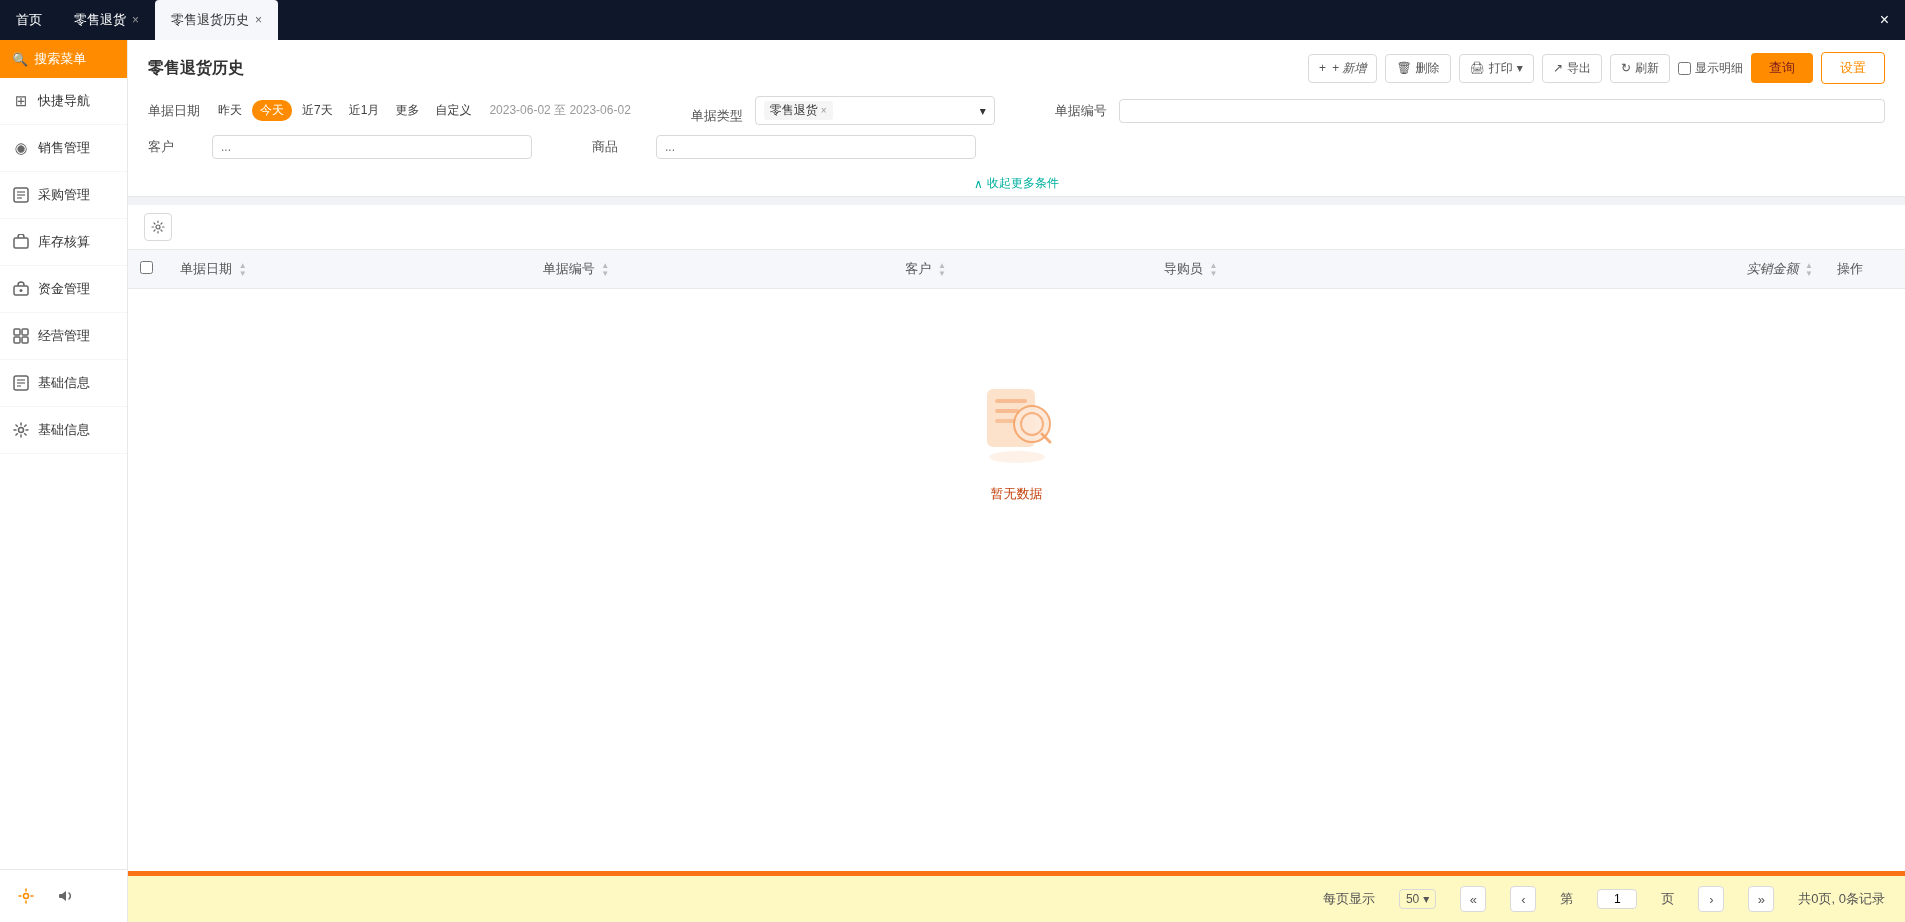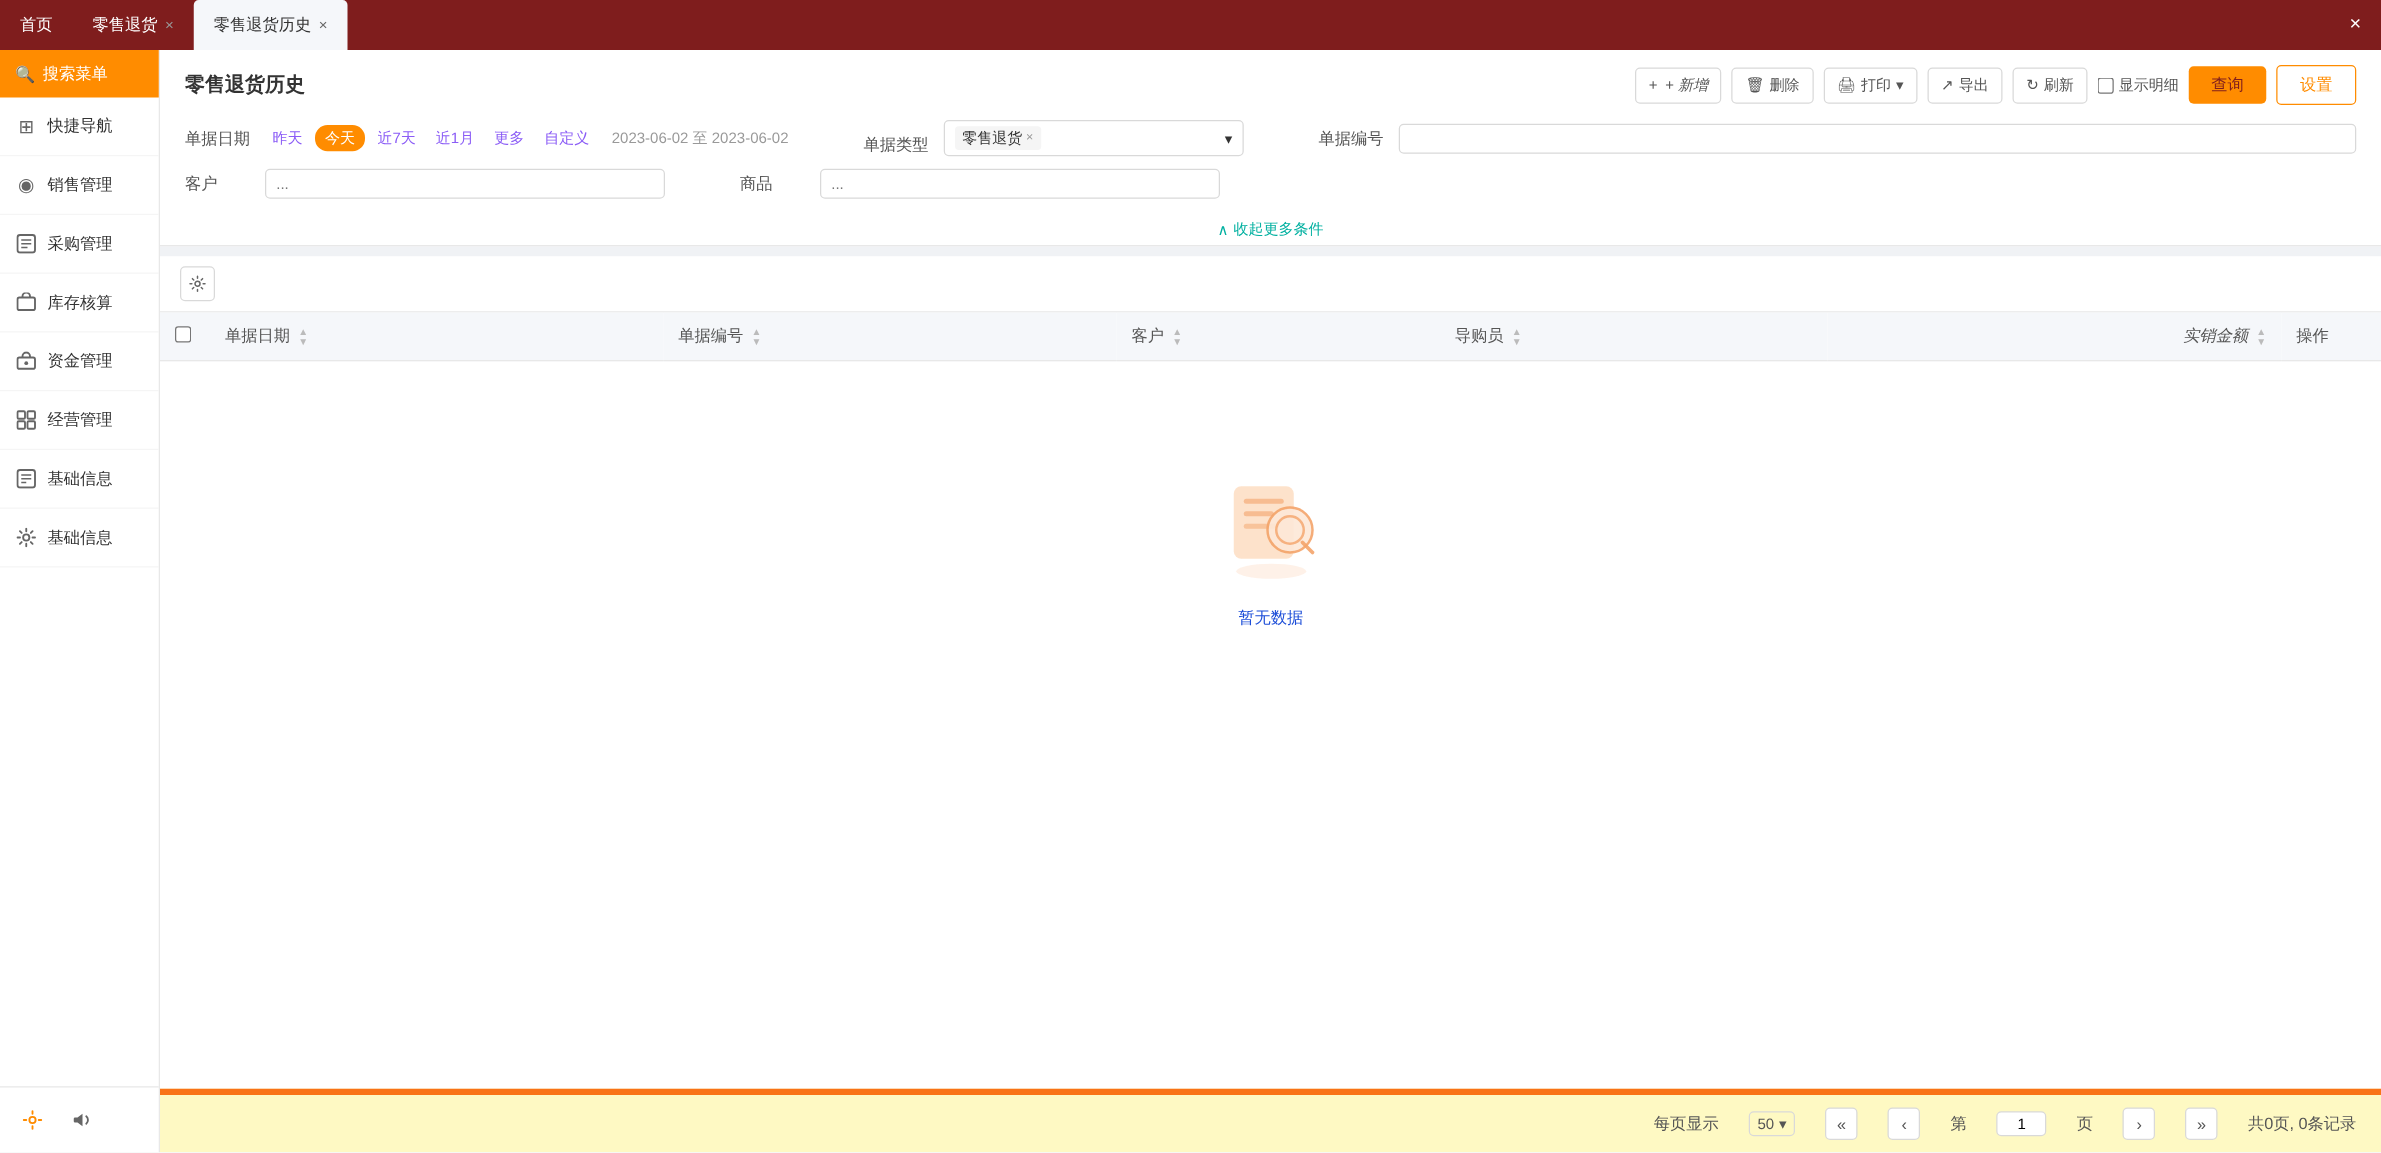--- a/index.html
+++ b/index.html
@@ -1,20 +1,20 @@
 <!DOCTYPE html>
 <html><head>
   <meta charset="utf-8">
   <style>
     * { box-sizing: border-box; margin: 0; padding: 0; }
     body { font-family: 'Microsoft YaHei', Arial, sans-serif; font-size: 13px; color: #333; background: #f0f2f5; display: flex; flex-direction: column; height: 922px; overflow: hidden; }
 
     
     .top-bar {
-      background: #7f1d1d;
+      background: #0f172a;
       display: flex;
       align-items: center;
       height: 40px;
       flex-shrink: 0;
     }
     .tab-item {
       padding: 0 16px;
       height: 40px;
       display: flex;
       align-items: center;
@@ -205,21 +205,21 @@
     .date-shortcuts {
       display: flex;
       align-items: center;
       gap: 4px;
     }
     .date-btn {
       padding: 2px 6px;
       border-radius: 3px;
       cursor: pointer;
       font-size: 12px;
-      color: #8b5cf6;
+      color: #404040;
     }
     .date-btn.active {
       background: #ff8c00;
       color: #fff;
       border-radius: 10px;
       padding: 2px 8px;
     }
     .date-range {
       font-size: 12px;
       color: #999;
@@ -327,21 +327,21 @@
       align-items: center;
       justify-content: center;
       padding: 80px 0;
     }
     .empty-icon {
       width: 100px;
       height: 100px;
       margin-bottom: 16px;
     }
     .empty-text {
-      color: #1d4ed8;
+      color: #c2410c;
       font-size: 13px;
     }
 
     
     .pagination-bar {
       background: #fef9c3;
       padding: 10px 20px;
       display: flex;
       align-items: center;
       justify-content: flex-end;

